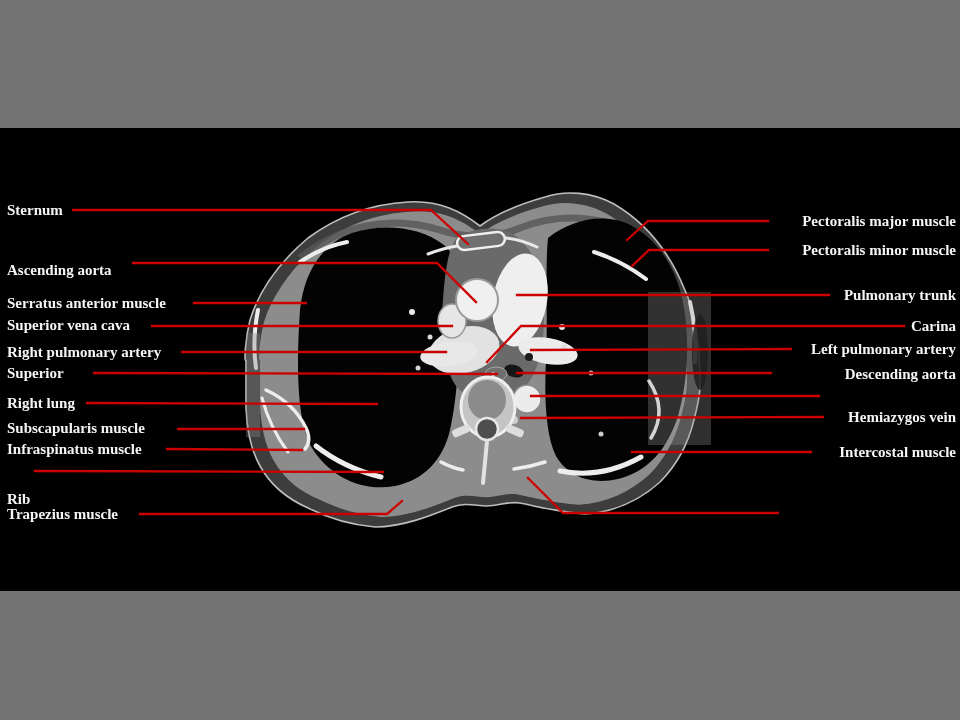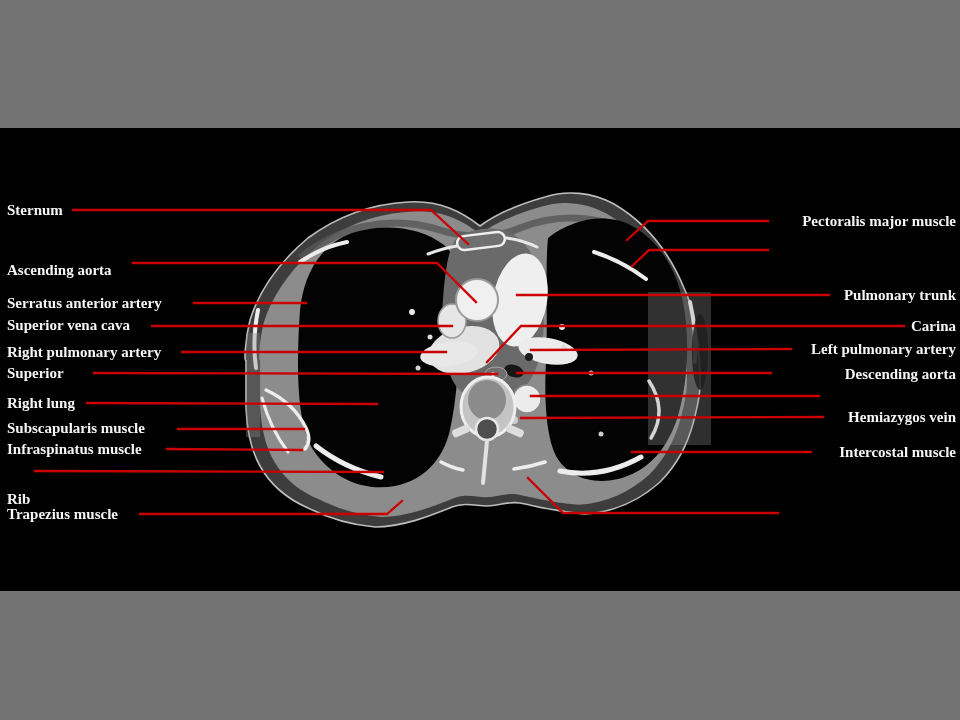--- a/index.html
+++ b/index.html
@@ -155,30 +155,31 @@
       <polyline points="517,373 771,373"></polyline>
       <polyline points="531,396 819,396"></polyline>
       <polyline points="521,418 823,417"></polyline>
       <polyline points="632,452 811,452"></polyline>
       <polyline points="528,478 563,513 778,513"></polyline>
     </g>
   </svg>
 
   <div class="lbl lbl-left" style="top:201px">Sternum</div>
   <div class="lbl lbl-left" style="top:261px">Ascending aorta</div>
-  <div class="lbl lbl-left" style="top:294px">Serratus anterior artery</div>
+  <div class="lbl lbl-left" style="top:294px">Serratus anterior muscle</div>
   <div class="lbl lbl-left" style="top:316px">Superior vena cava</div>
   <div class="lbl lbl-left" style="top:343px">Right pulmonary artery</div>
   <div class="lbl lbl-left" style="top:364px">Superior</div>
   <div class="lbl lbl-left" style="top:394px">Right lung</div>
   <div class="lbl lbl-left" style="top:419px">Subscapularis muscle</div>
   <div class="lbl lbl-left" style="top:440px">Infraspinatus muscle</div>
   <div class="lbl lbl-left" style="top:490px">Rib</div>
   <div class="lbl lbl-left" style="top:505px">Trapezius muscle</div>
 
   <div class="lbl lbl-right" style="top:212px">Pectoralis major muscle</div>
+  <div class="lbl lbl-right" style="top:241px">Pectoralis minor muscle</div>
   <div class="lbl lbl-right" style="top:286px">Pulmonary trunk</div>
   <div class="lbl lbl-right" style="top:317px">Carina</div>
   <div class="lbl lbl-right" style="top:340px">Left pulmonary artery</div>
   <div class="lbl lbl-right" style="top:365px">Descending aorta</div>
   <div class="lbl lbl-right" style="top:408px">Hemiazygos vein</div>
   <div class="lbl lbl-right" style="top:443px">Intercostal muscle</div>
 </div>
 
 </body></html>

